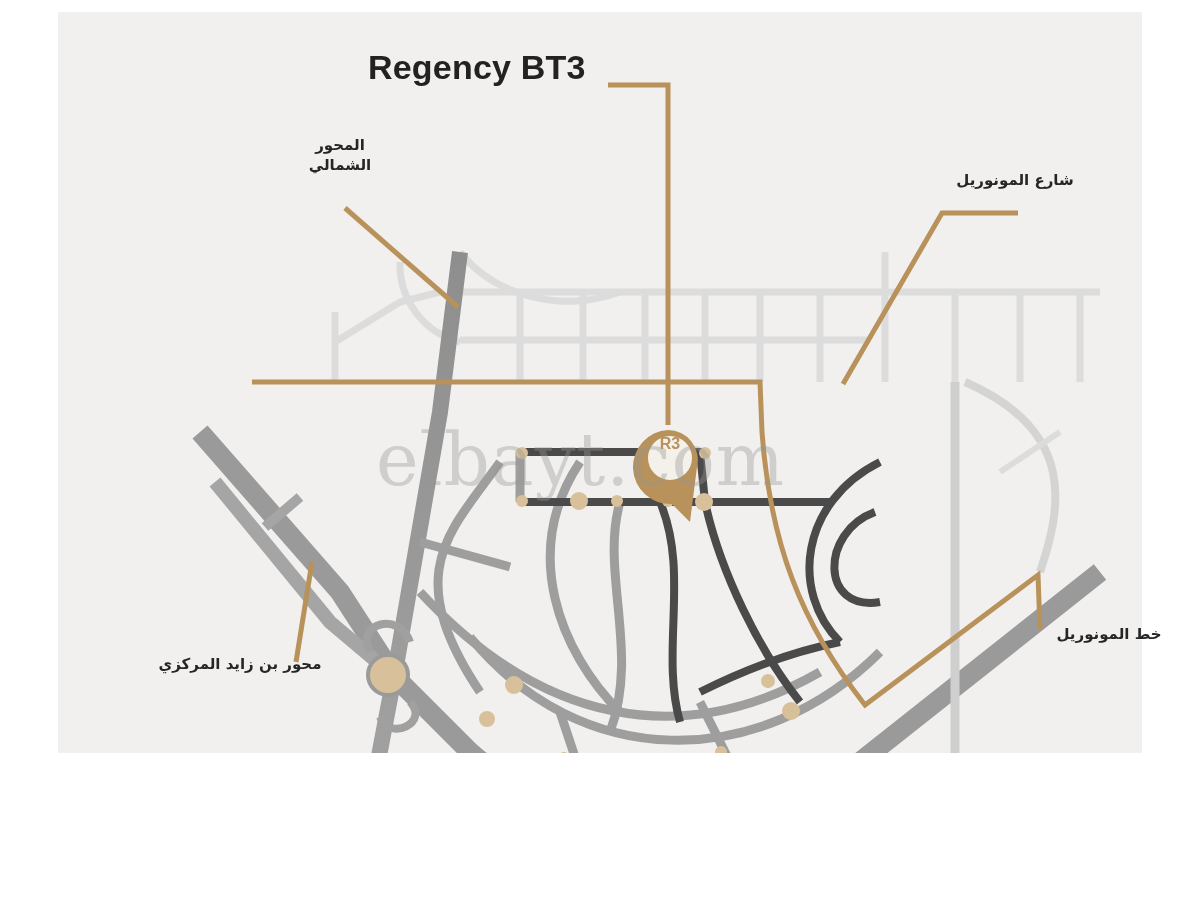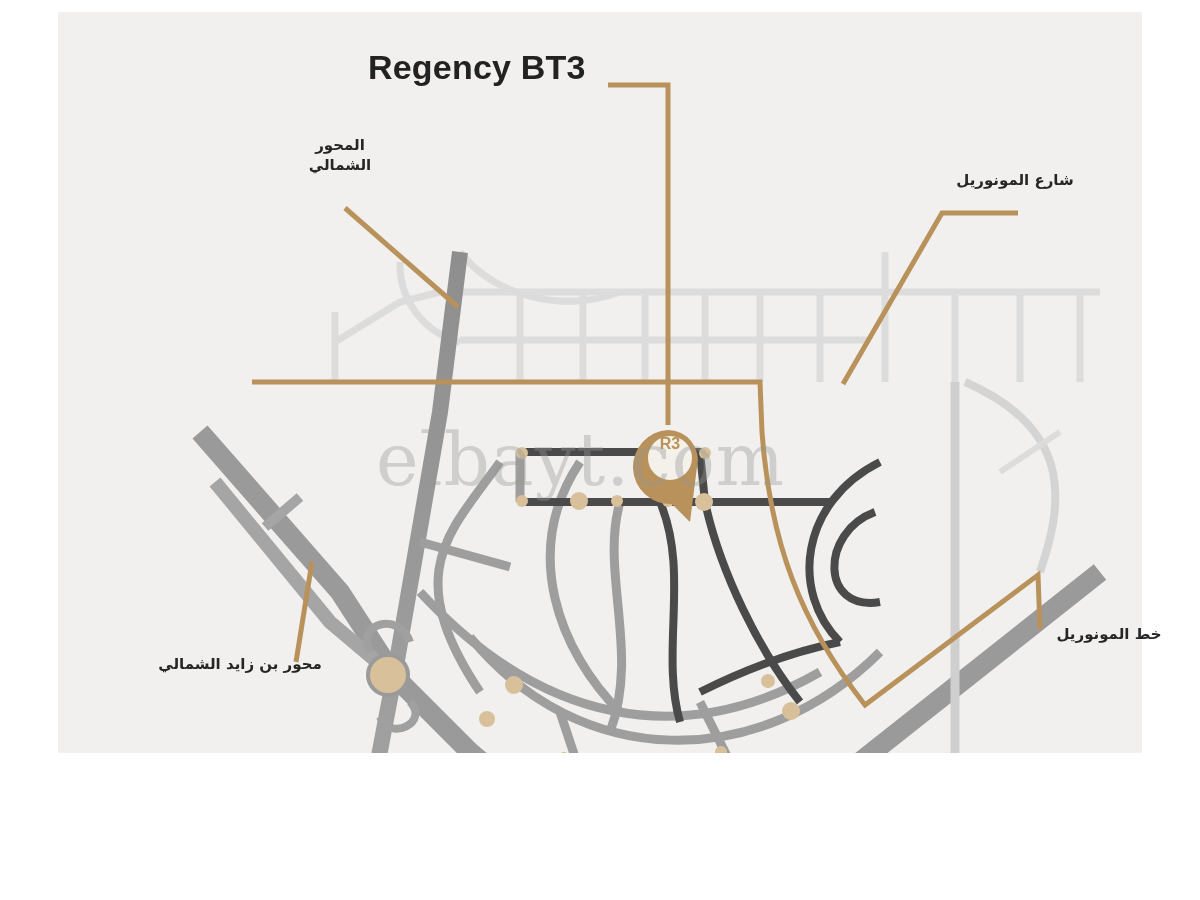--- a/index.html
+++ b/index.html
@@ -127,13 +127,13 @@
 
 <div class="title">Regency BT3</div>
 <div class="pin-text">R3</div>
 
 <div class="label lbl-central">
   <div>المحور</div>
   <div>الشمالي</div>
 </div>
 <div class="label lbl-monorail-st">شارع المونوريل</div>
 <div class="label lbl-monorail-line">خط المونوريل</div>
-<div class="label lbl-bin-zayed">محور بن زايد الشمالي</div>
+<div class="label lbl-bin-zayed">محور بن زايد المركزي</div>
 
 </body></html>

